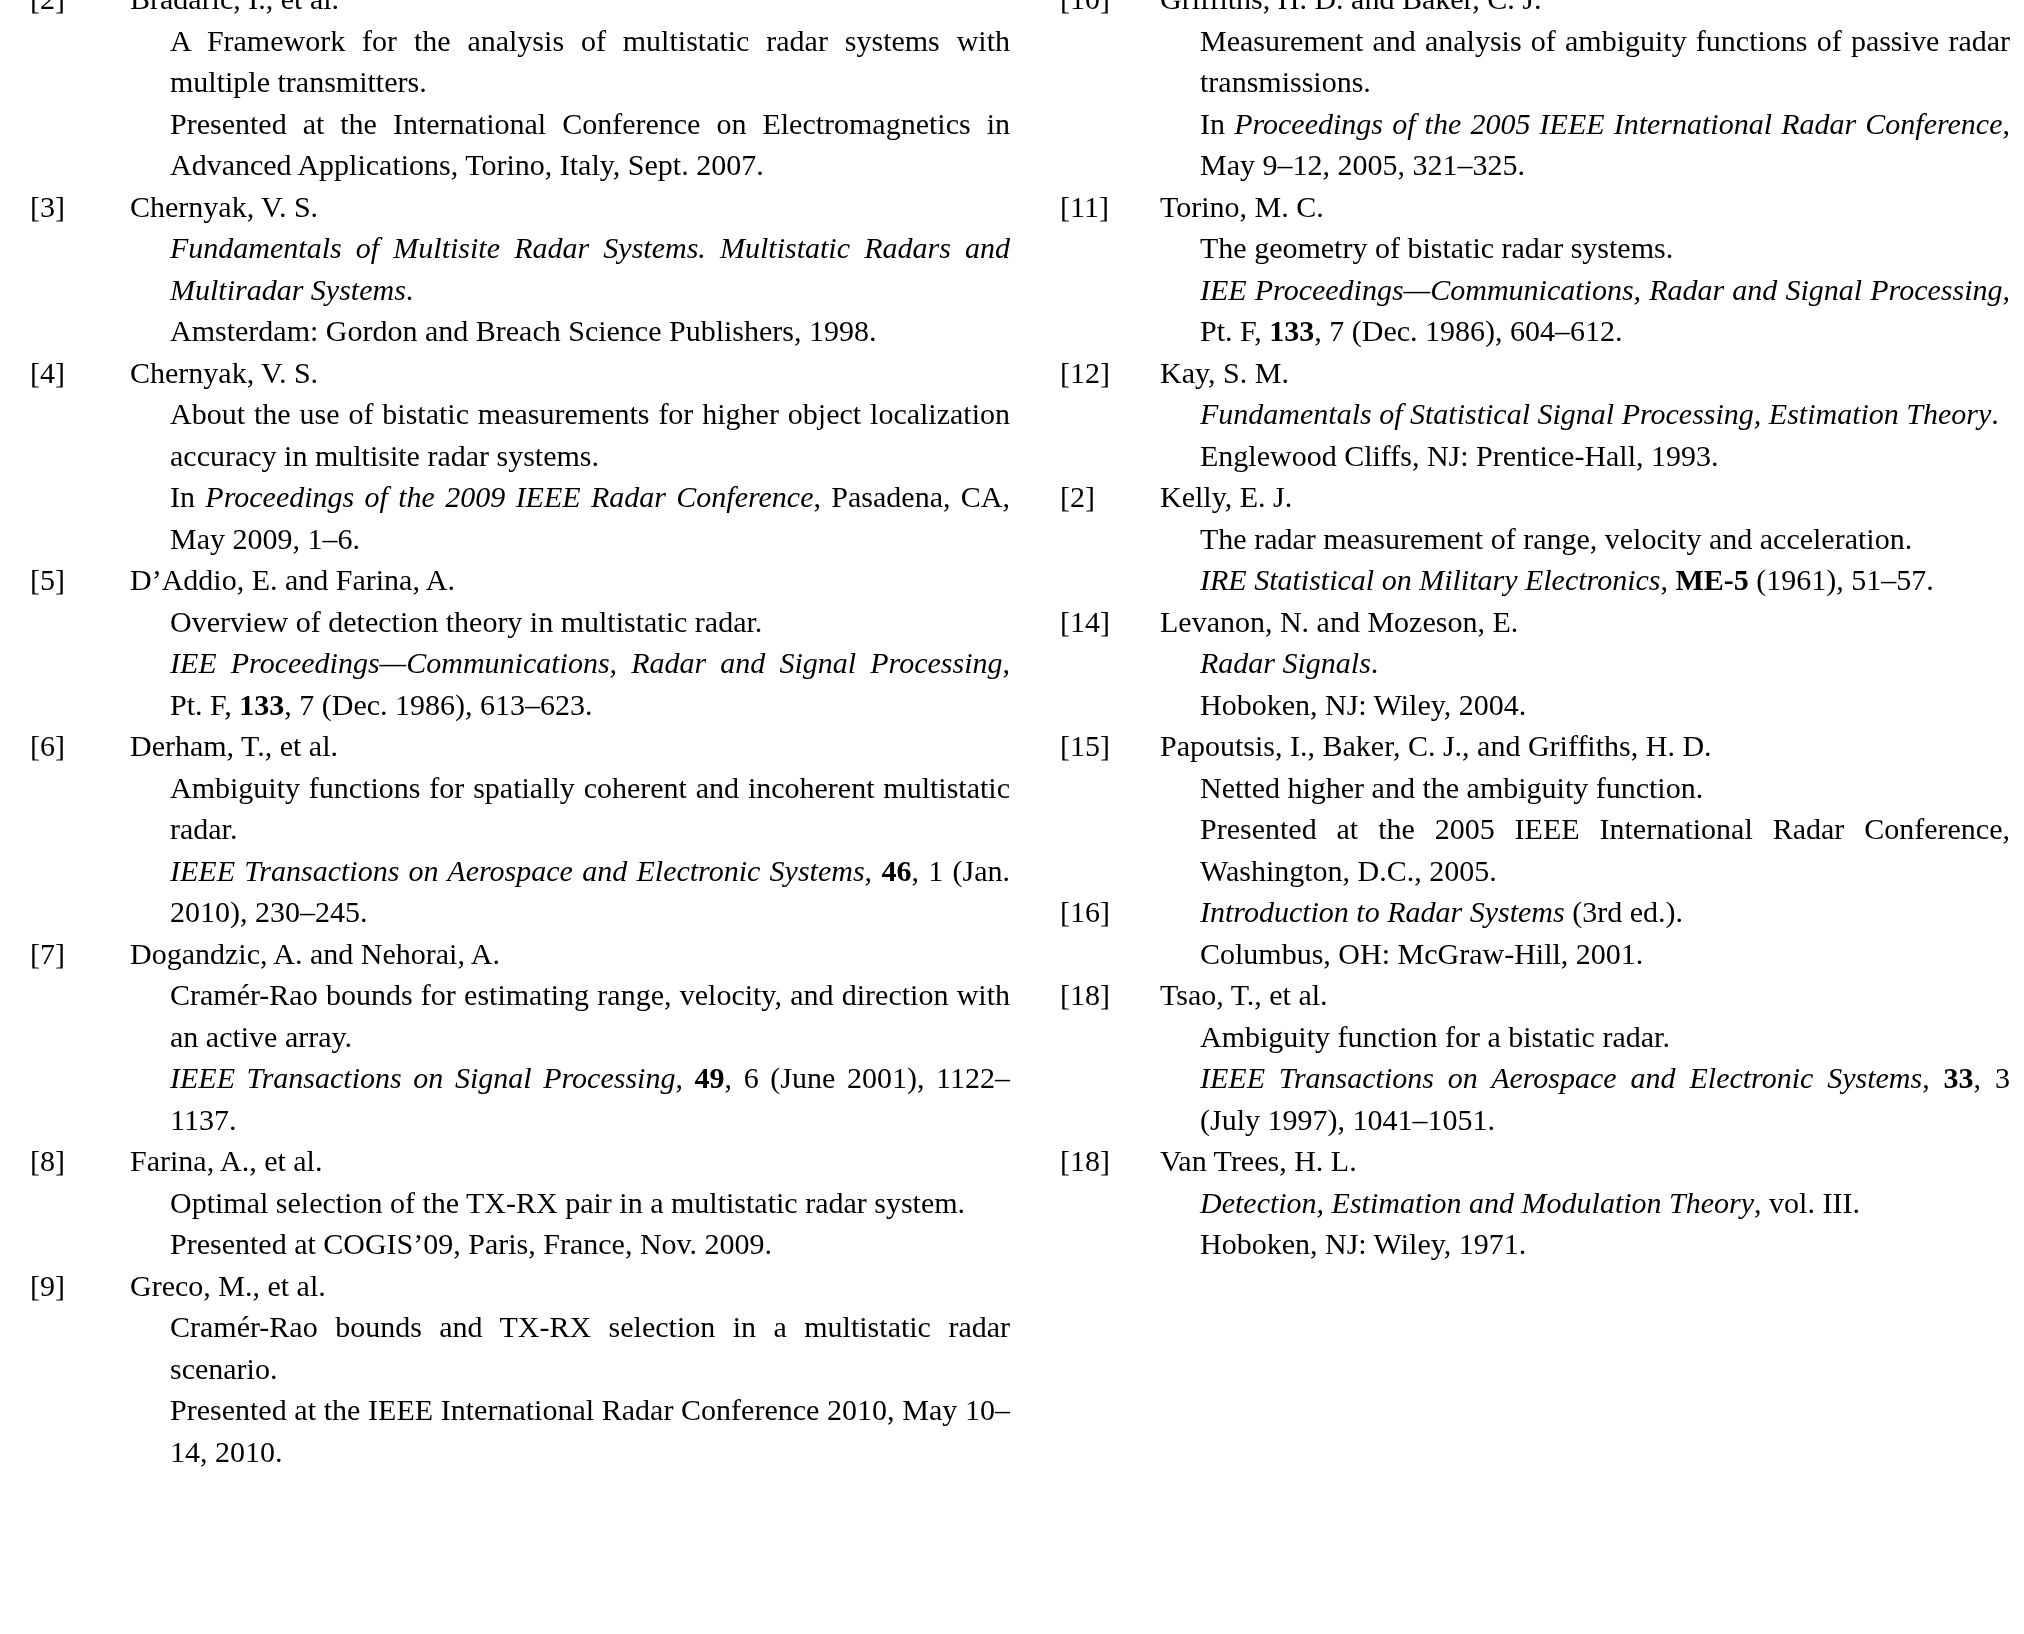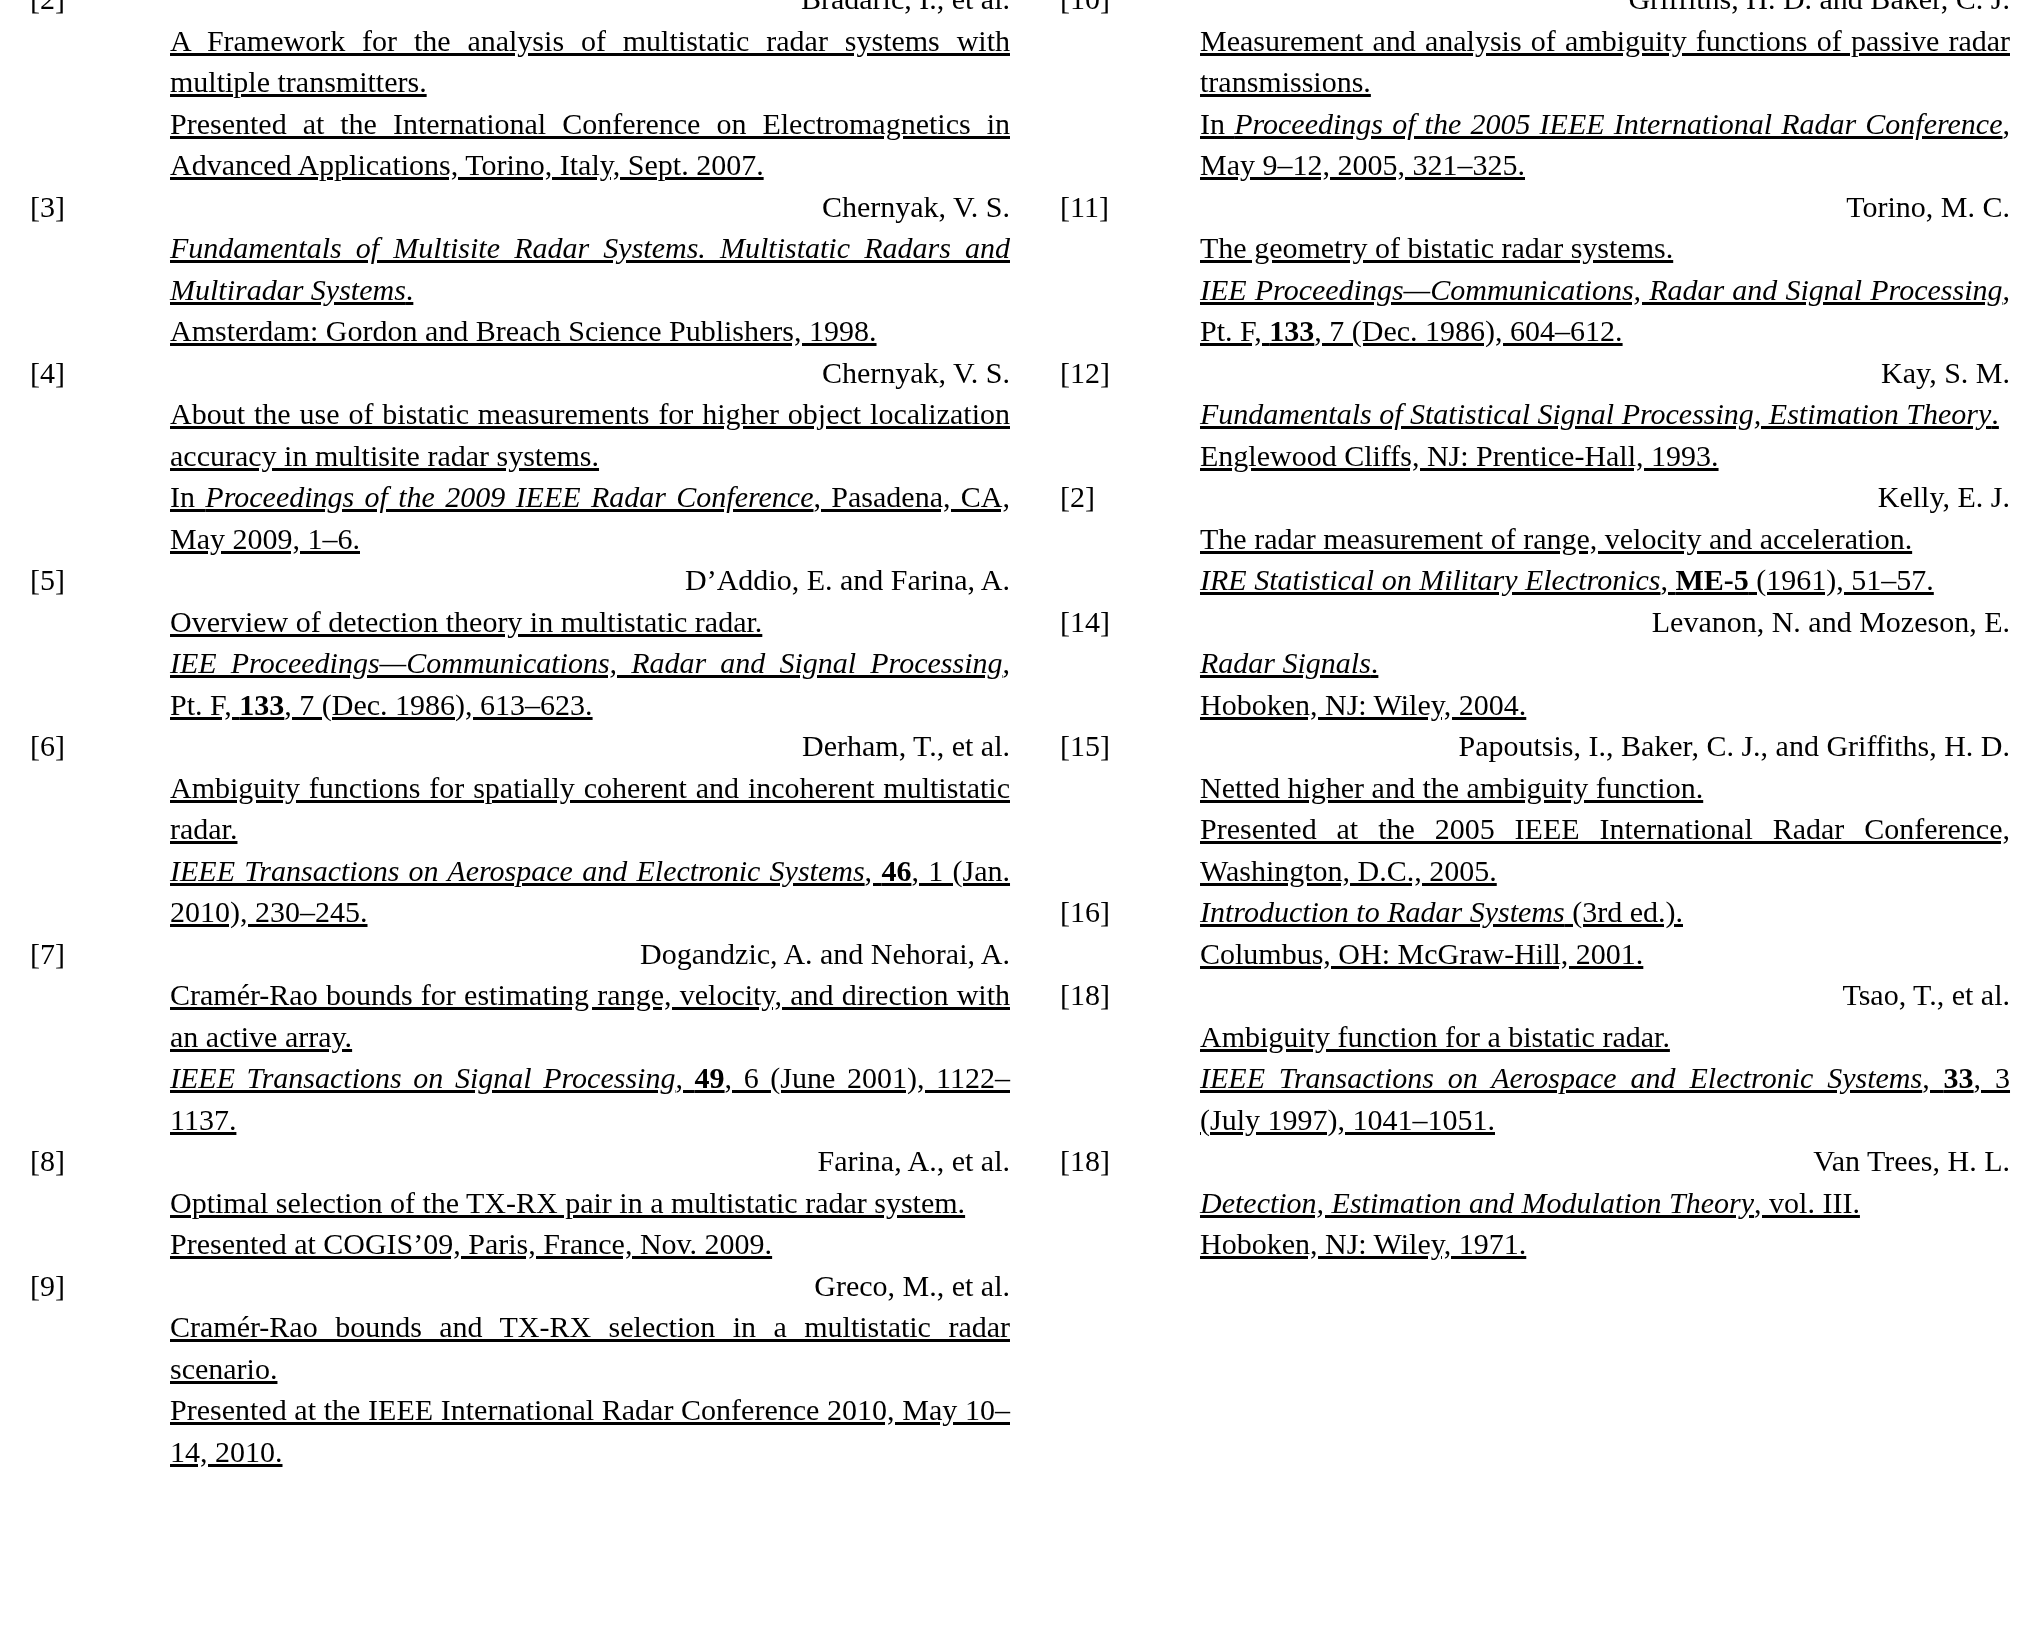--- a/index.html
+++ b/index.html
@@ -23,25 +23,24 @@
     margin-top: -22px; 
   }
   .column-left  { width: 980px; flex: 0 0 980px; }
   .column-right { width: 950px; flex: 0 0 950px; }
   .ref { display: flex; }
   .ref-num {
     flex: 0 0 100px;
     width: 100px;
   }
   .ref-body { flex: 1; min-width: 0; }
-  .ref-author { text-align: right; }
+  .ref-author { text-align: left; }
   .ref-para {
     padding-left: 40px;
     text-align: justify;
-    text-decoration: underline;
   }
   .ref-para i { font-style: italic; }
   .ref-para b { font-weight: bold; font-style: normal; margin-top: 12px; }
 </style>
 </head>
 <body>
 
 <div class="page">
   <div class="column column-left">
       <div class="ref">

